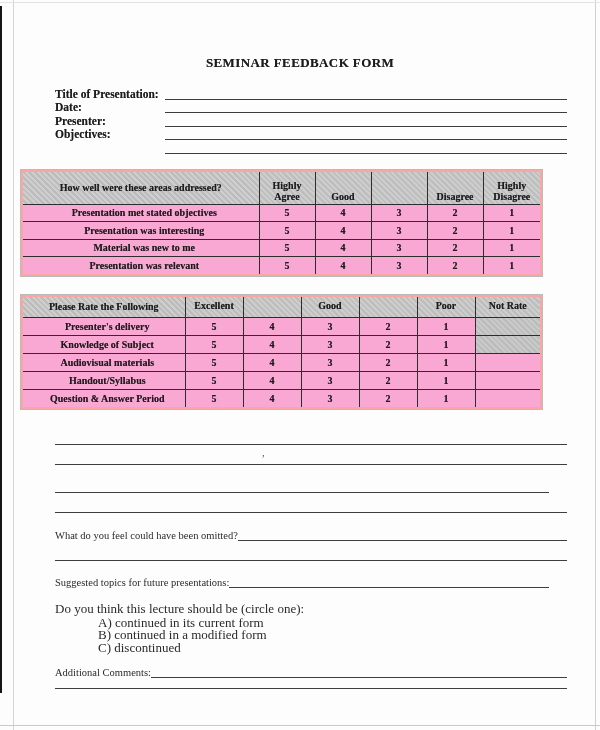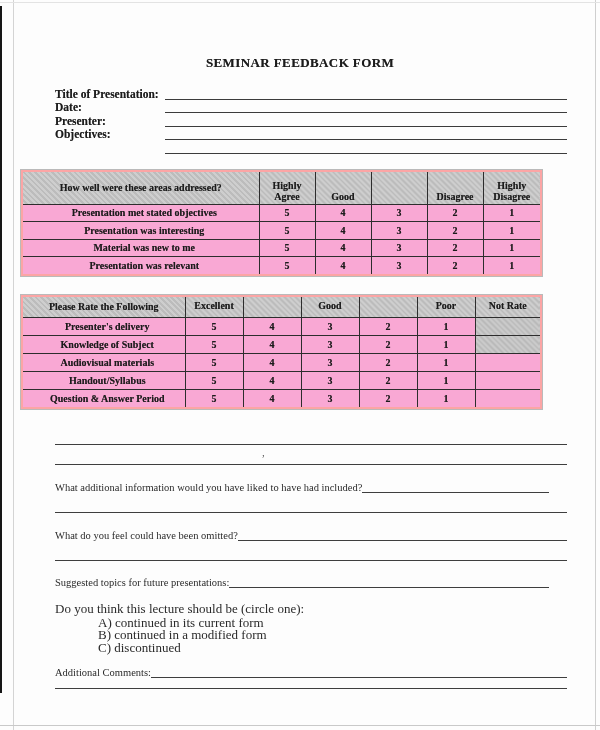--- a/index.html
+++ b/index.html
@@ -230,21 +230,20 @@
     </tr>
   </tbody>
     </table>
 
   <div class="q q1">
     <span class="wline"></span>
   </div>
   <div class="fullline xl1"></div>
 
   <div class="q q2">
-    <span>What additional information would you have liked to have had included?</span>
     <span class="wline short"></span>
   </div>
   <div class="fullline xl2"></div>
 
   <div class="q q3">
     <span>What do you feel could have been omitted?</span>
     <span class="wline"></span>
   </div>
   <div class="fullline xl3"></div>
 

